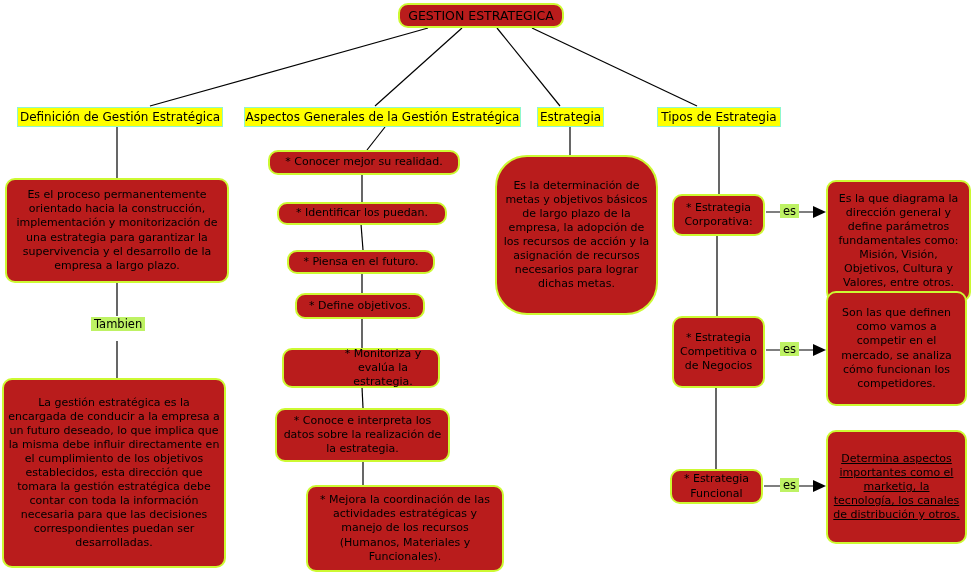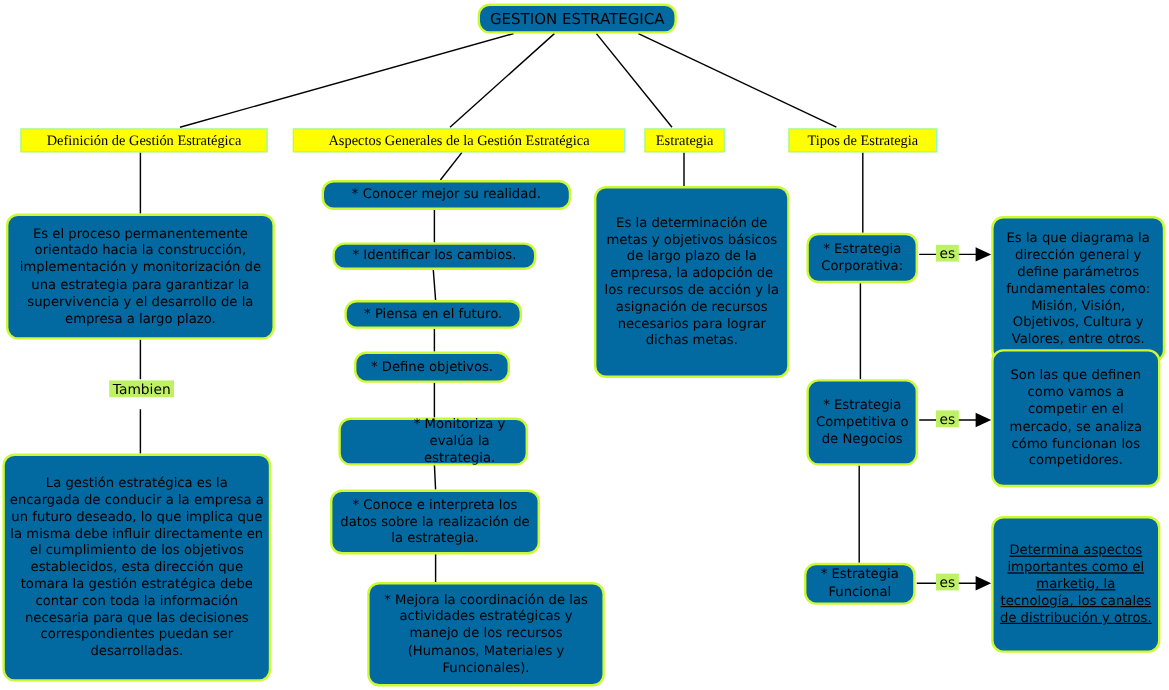--- a/index.html
+++ b/index.html
@@ -3,29 +3,29 @@
 <meta charset="utf-8">
 <style>
   html,body { margin:0; padding:0; background:#ffffff; }
   #stage {
     position:relative; width:974px; height:575px; background:#ffffff;
     font-family:"DejaVu Sans","Liberation Sans",sans-serif; color:#000;
     overflow:hidden;
   }
   #wires { position:absolute; left:0; top:0; width:974px; height:575px; }
   .node {
-    position:absolute; background:#0369a1; border:2px solid #cdf932;
+    position:absolute; background:#b91c1c; border:2px solid #cdf932;
     border-radius:10px; display:flex; align-items:center; justify-content:center;
     text-align:center; font-size:11px; line-height:1.28; padding:2px 4px;
     box-sizing:border-box;
   }
   .topic {
     position:absolute; background:#ffff00; border:1px solid #8df7cf;
     display:flex; align-items:center; justify-content:center; text-align:center;
-    font-size:12px; box-sizing:border-box; padding:0 2px; white-space:nowrap;font-family:Liberation Serif, serif;
+    font-size:12px; box-sizing:border-box; padding:0 2px; white-space:nowrap;
   }
   .linklabel {
     position:absolute; background:#bef264; font-size:11.5px; padding:0 3px;
     white-space:nowrap;
   }
   .root { font-size:12.5px; }
 </style>
 </head>
 <body>
 
@@ -68,29 +68,29 @@
 
   <div class="topic" style="left:17px;  top:107px; width:206px; height:20px;">Definición de Gestión Estratégica</div>
   <div class="topic" style="left:244px; top:107px; width:277px; height:20px;">Aspectos Generales de la Gestión Estratégica</div>
   <div class="topic" style="left:537px; top:107px; width:67px;  height:20px;">Estrategia</div>
   <div class="topic" style="left:657px; top:107px; width:124px; height:20px;">Tipos de Estrategia</div>
 
   <div class="node" style="left:5px; top:178px; width:224px; height:105px;">Es el proceso permanentemente orientado hacia la construcción, implementación y monitorización de una estrategia para garantizar la supervivencia y el desarrollo de la empresa a largo plazo.</div>
   <span class="linklabel" style="left:91px; top:317px;">Tambien</span>
   <div class="node" style="left:2px; top:378px; width:224px; height:190px;">La gestión estratégica es la encargada de conducir a la empresa a un futuro deseado, lo que implica que la misma debe influir directamente en el cumplimiento de los objetivos establecidos, esta dirección que tomara la gestión estratégica debe contar con toda la información necesaria para que las decisiones correspondientes puedan ser desarrolladas.</div>
 
-  <div class="node" style="left:268px; top:150px; width:208px; height:25px;">* Conocer mejor su realidad.</div>
-  <div class="node" style="left:277px; top:202px; width:170px; height:23px;">* Identificar los cambios.</div>
+  <div class="node" style="left:268px; top:150px; width:192px; height:25px;">* Conocer mejor su realidad.</div>
+  <div class="node" style="left:277px; top:202px; width:170px; height:23px;">* Identificar los puedan.</div>
   <div class="node" style="left:287px; top:250px; width:148px; height:24px;">* Piensa en el futuro.</div>
   <div class="node" style="left:295px; top:293px; width:130px; height:26px;">* Define objetivos.</div>
   <div class="node" style="left:282px; top:348px; width:158px; height:40px;padding-left:48px;">* Monitoriza y evalúa la estrategia.</div>
   <div class="node" style="left:275px; top:408px; width:175px; height:54px;">* Conoce e interpreta los datos sobre la realización de la estrategia.</div>
   <div class="node" style="left:262px; top:485px; width:198px; height:87px;margin-left:44px;">* Mejora la coordinación de las actividades estratégicas y manejo de los recursos (Humanos, Materiales y Funcionales).</div>
 
-  <div class="node" style="left:495px; top:155px; width:163px; height:160px;">Es la determinación de metas y objetivos básicos de largo plazo de la empresa, la adopción de los recursos de acción y la asignación de recursos necesarios para lograr dichas metas.</div>
+  <div class="node" style="left:495px; top:155px; width:163px; height:160px;border-radius:32px;">Es la determinación de metas y objetivos básicos de largo plazo de la empresa, la adopción de los recursos de acción y la asignación de recursos necesarios para lograr dichas metas.</div>
 
   <div class="node" style="left:672px; top:194px; width:93px; height:42px;">* Estrategia Corporativa:</div>
   <span class="linklabel" style="left:780px; top:204px;">es</span>
   <div class="node" style="left:826px; top:152px; width:145px; height:122px;margin-top:28px;">Es la que diagrama la dirección general y define parámetros fundamentales como: Misión, Visión, Objetivos, Cultura y Valores, entre otros.</div>
 
   <div class="node" style="left:672px; top:316px; width:93px; height:72px;">* Estrategia Competitiva o de Negocios</div>
   <span class="linklabel" style="left:780px; top:342px;">es</span>
   <div class="node" style="left:826px; top:291px; width:141px; height:115px;">Son las que definen como vamos a competir en el mercado, se analiza cómo funcionan los competidores.</div>
 
   <div class="node" style="left:670px; top:469px; width:93px; height:35px;">* Estrategia Funcional</div>

